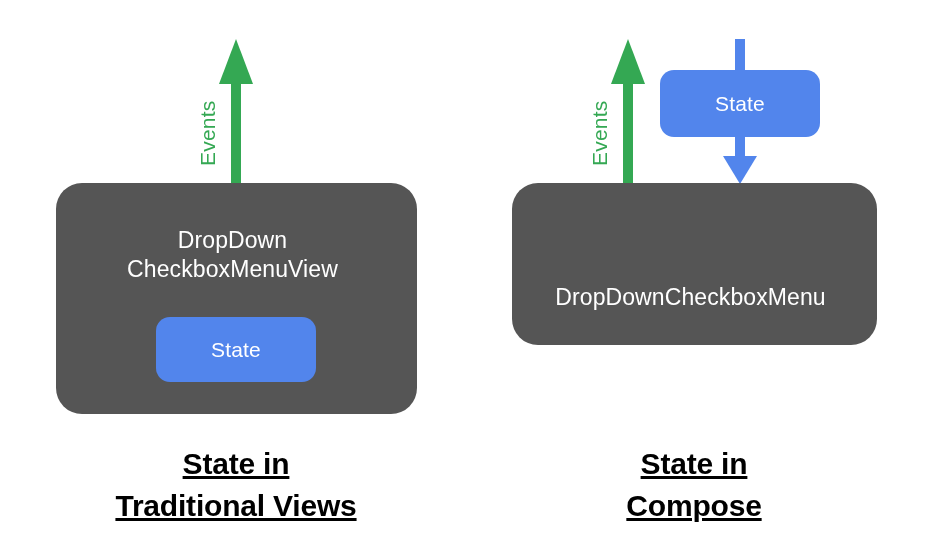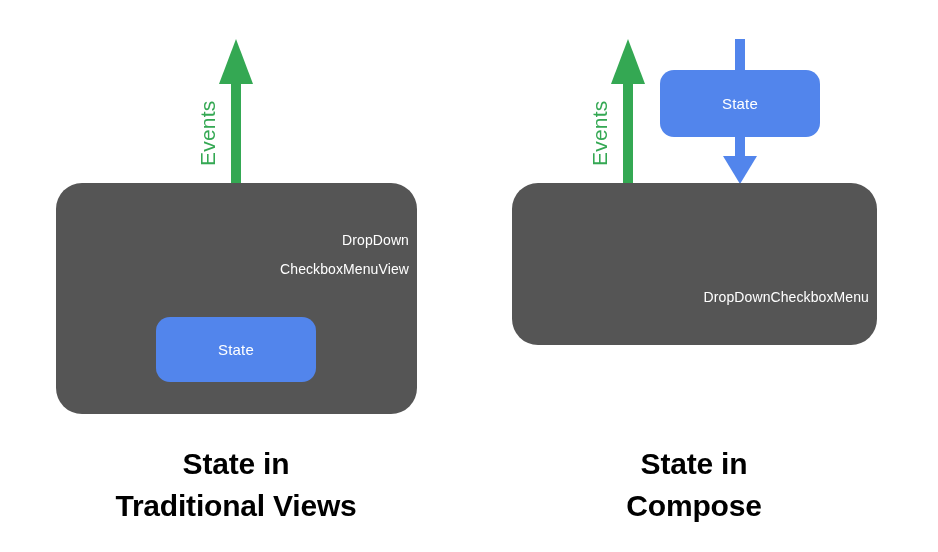--- a/index.html
+++ b/index.html
@@ -26,39 +26,39 @@
   .component-box {
     position: absolute;
     background: #555555;
     border-radius: 26px;
     box-sizing: border-box;
   }
   .component-label {
     position: absolute;
     left: 0;
     right: 8px;
-    text-align: right;
+    text-align: center;
     color: #ffffff;
-    font-size: 14px;
+    font-size: 23px;
     line-height: 29px;
     font-weight: 400;
     letter-spacing: 0.1px;
     white-space: pre-line;
   }
 
   
   .state-pill {
     position: absolute;
     background: #5285EC;
     border-radius: 14px;
     display: flex;
     align-items: center;
     justify-content: center;
     color: #ffffff;
-    font-size: 15px;
+    font-size: 21px;
     letter-spacing: 0.2px;
     text-align: center;
   }
 
   
   .arrow-layer {
     position: absolute;
     left: 0;
     top: 0;
     width: 938px;
@@ -80,20 +80,21 @@
   
   .caption {
     position: absolute;
     text-align: center;
     color: #000000;
     font-size: 30px;
     line-height: 42px;
     font-weight: 700;
     letter-spacing: -0.2px;
     white-space: pre-line;
+    text-decoration: underline;
   }
 </style>
 </head>
 <body>
 
 <div id="canvas">
 
   <svg class="arrow-layer" viewBox="0 0 938 552" width="938" height="552" xmlns="http://www.w3.org/2000/svg">
 
     <g>

